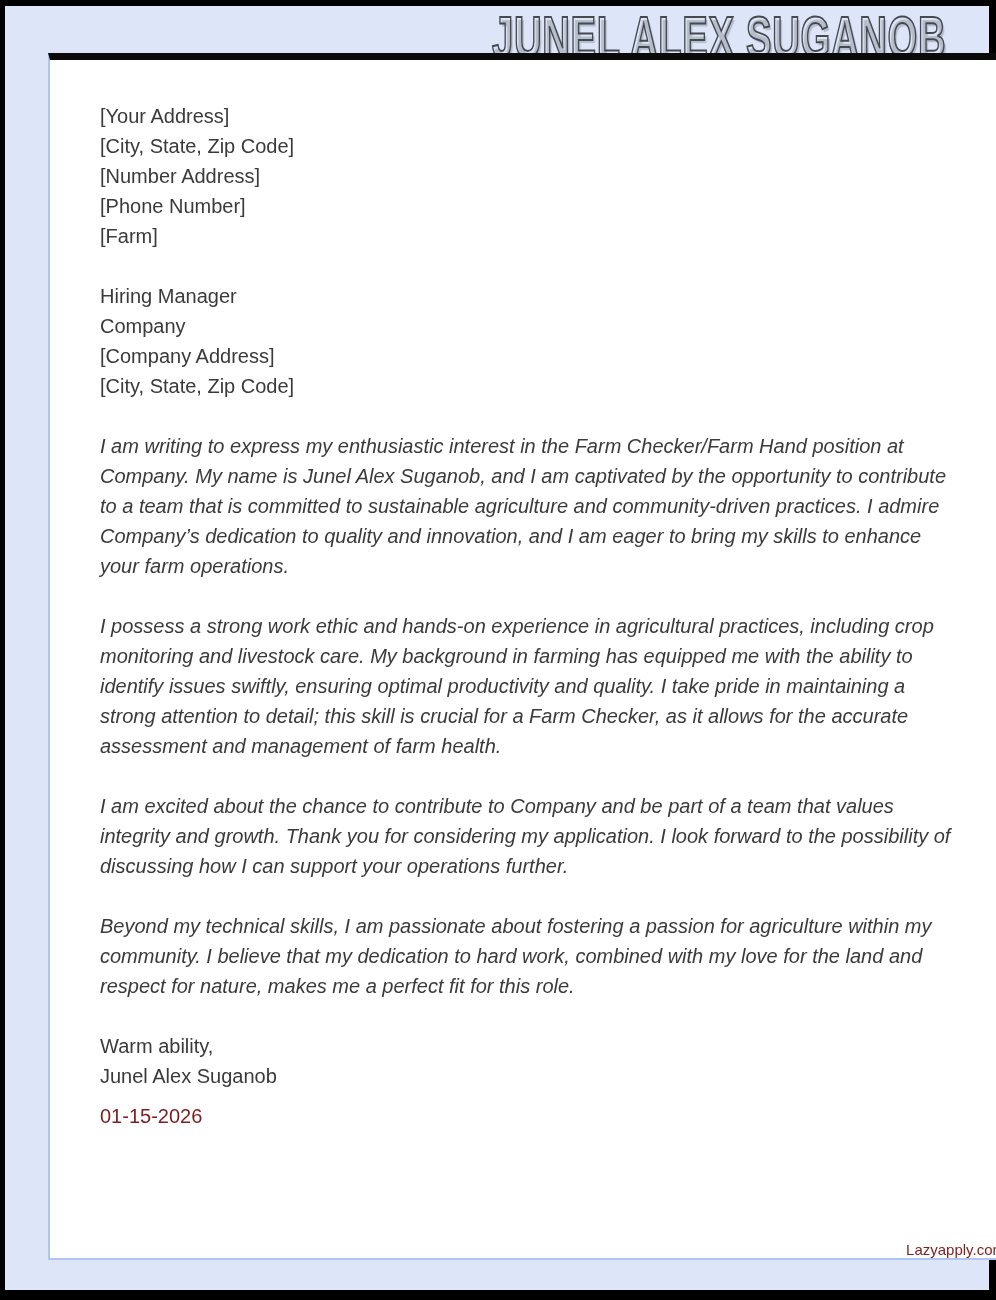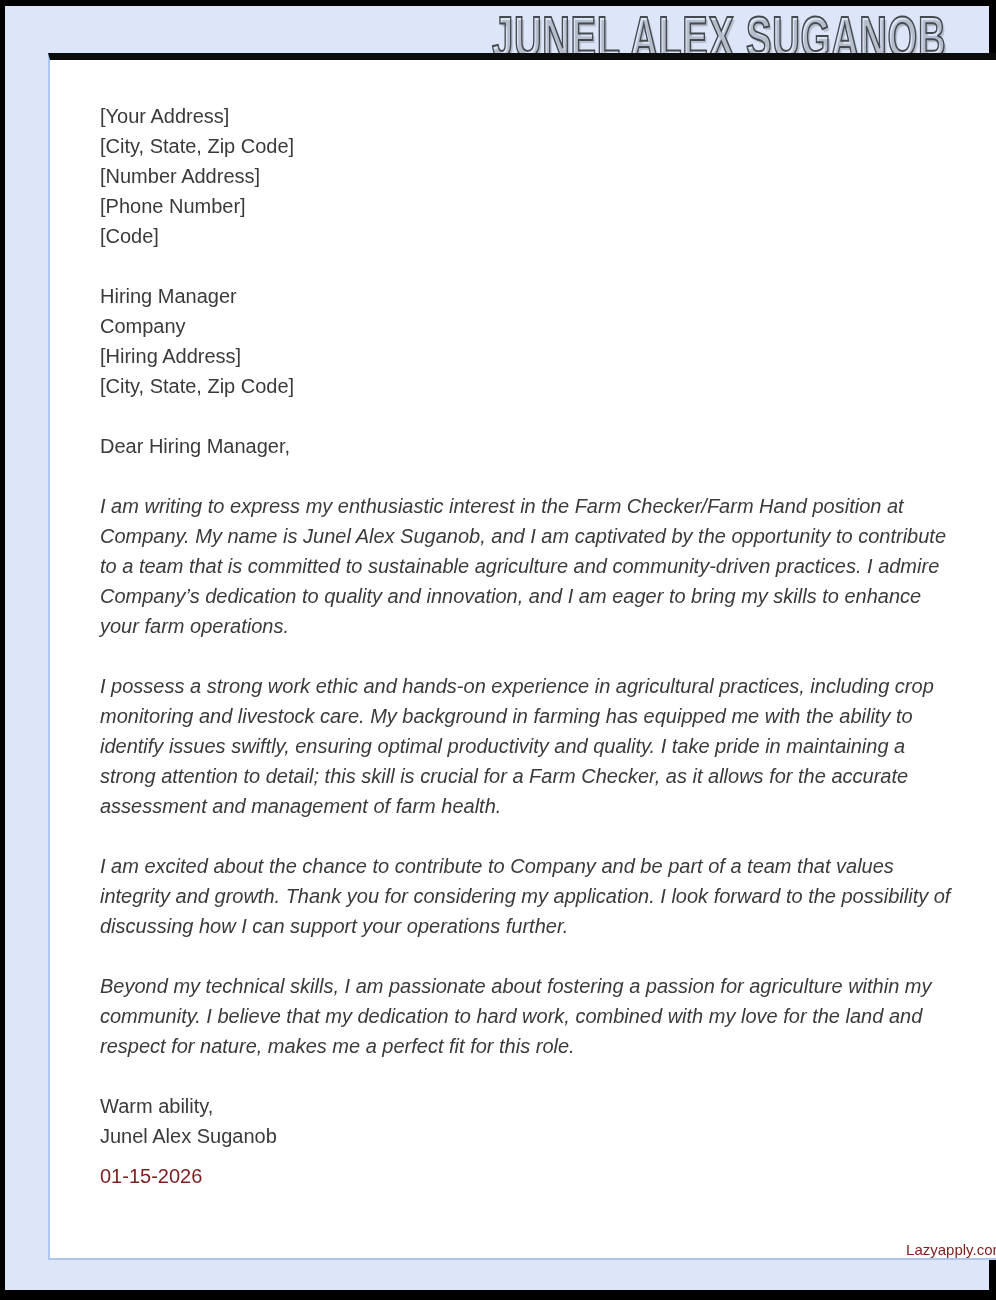--- a/index.html
+++ b/index.html
@@ -76,31 +76,30 @@
 
   <div class="page" style="position:fixed; left:48px; top:53px;">
 
     <div class="content">
 
       <div class="block">
         <p>[Your Address]</p>
         <p>[City, State, Zip Code]</p>
         <p>[Number Address]</p>
         <p>[Phone Number]</p>
-        <p>[Code]</p>
+        <p>[Farm]</p>
       </div>
 
       <div class="block">
         <p>Hiring Manager</p>
         <p>Company</p>
-        <p>[Hiring Address]</p>
+        <p>[Company Address]</p>
         <p>[City, State, Zip Code]</p>
       </div>
 
-      <p class="salutation">Dear Hiring Manager,</p>
 
       <p class="para">I am writing to express my enthusiastic interest in the Farm Checker/Farm Hand position at Company. My name is Junel Alex Suganob, and I am captivated by the opportunity to contribute to a team that is committed to sustainable agriculture and community-driven practices. I admire Company’s dedication to quality and innovation, and I am eager to bring my skills to enhance your farm operations.</p>
       <p class="para">I possess a strong work ethic and hands-on experience in agricultural practices, including crop monitoring and livestock care. My background in farming has equipped me with the ability to identify issues swiftly, ensuring optimal productivity and quality. I take pride in maintaining a strong attention to detail; this skill is crucial for a Farm Checker, as it allows for the accurate assessment and management of farm health.</p>
       <p class="para">I am excited about the chance to contribute to Company and be part of a team that values integrity and growth. Thank you for considering my application. I look forward to the possibility of discussing how I can support your operations further.</p>
       <p class="para">Beyond my technical skills, I am passionate about fostering a passion for agriculture within my community. I believe that my dedication to hard work, combined with my love for the land and respect for nature, makes me a perfect fit for this role.</p>
 
       <p>Warm ability,</p>
       <p>Junel Alex Suganob</p>
 
       <p class="date-line">01-15-2026</p>

